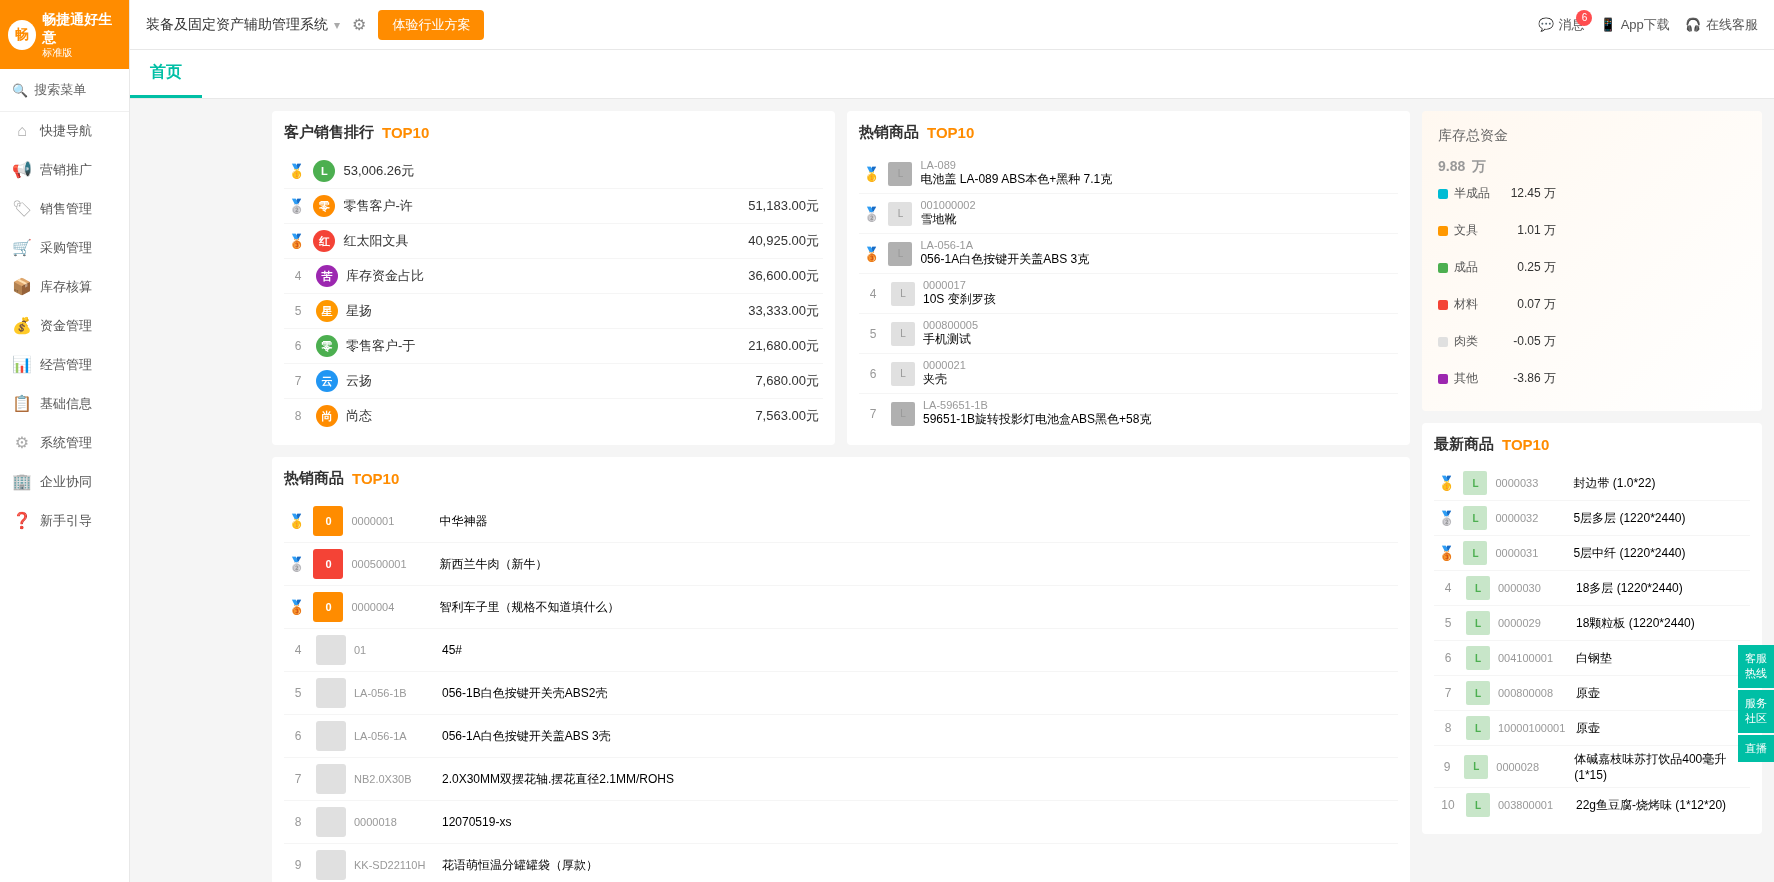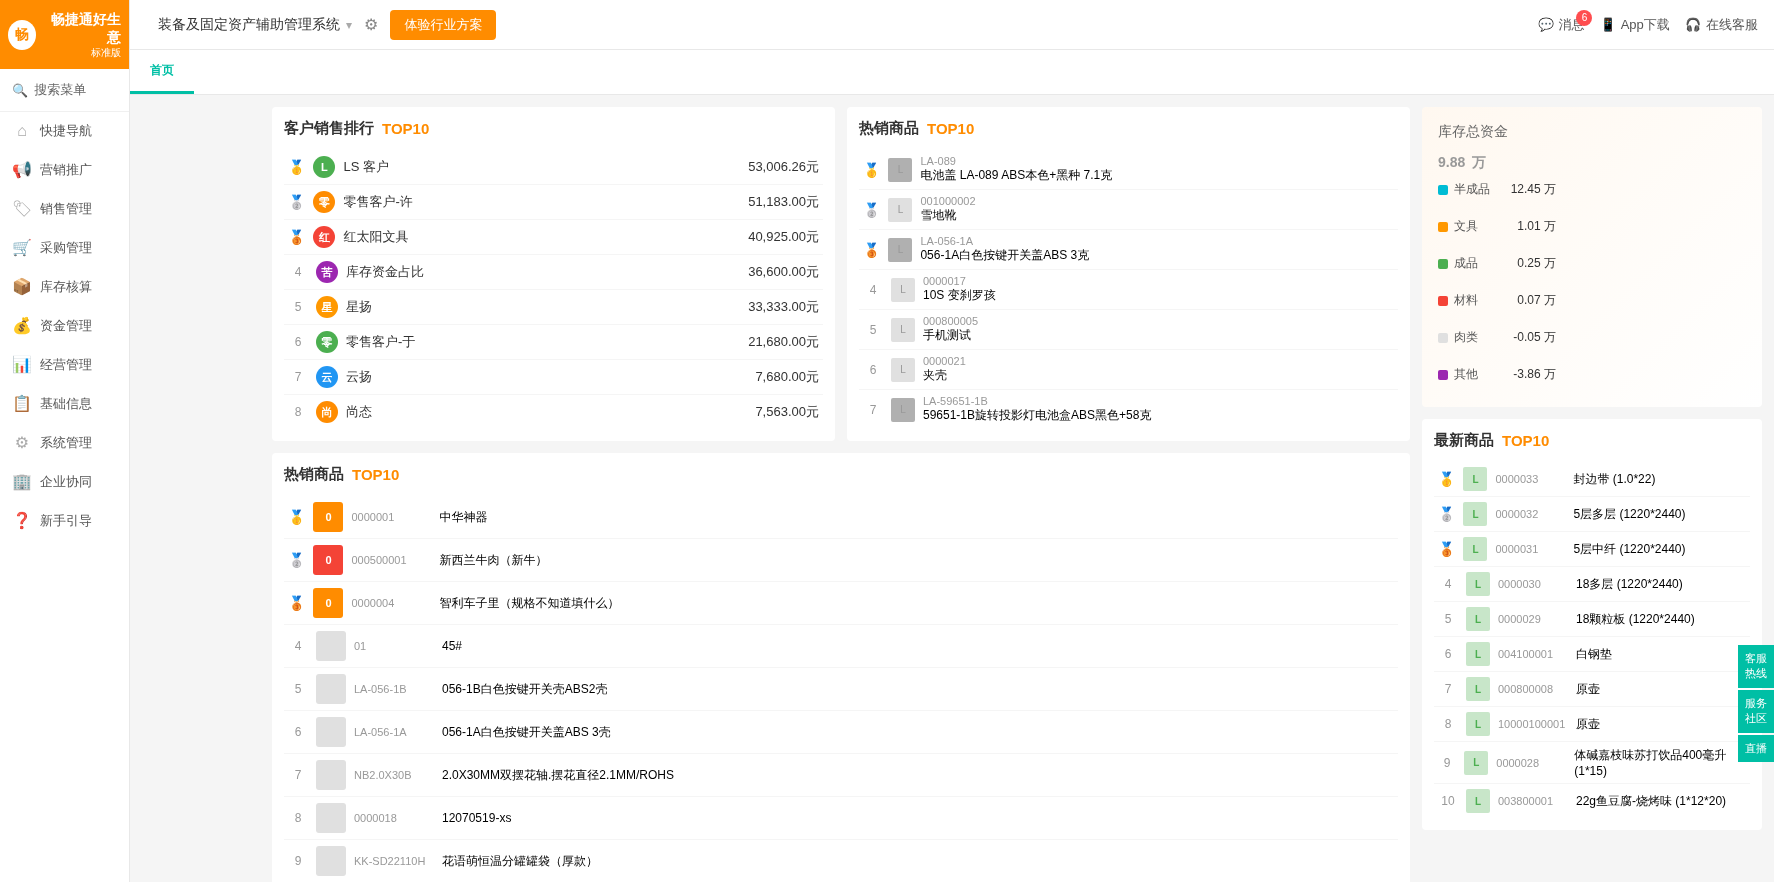--- a/index.html
+++ b/index.html
@@ -23,21 +23,21 @@
       gap: 6px;
       min-height: 50px;
     }
     .sidebar-logo-icon {
       background: #fff;
       border-radius: 50%;
       width: 30px; height: 30px;
       display: flex; align-items: center; justify-content: center;
       font-size: 14px; font-weight: bold; color: #ff8c00;
     }
-    .sidebar-logo-text { color: #fff; font-size: 12px; line-height: 1.3; text-align: right; }
+    .sidebar-logo-text { color: #fff; font-size: 12px; line-height: 1.3; }
     .sidebar-logo-text .brand { font-size: 14px; font-weight: bold; }
     .sidebar-logo-text .sub { font-size: 10px; }
     .sidebar-search {
       padding: 8px;
       border-bottom: 1px solid #f0f0f0;
     }
     .sidebar-search-btn {
       width: 100%;
       background: none;
       border: none;
@@ -69,21 +69,21 @@
       display: flex;
       align-items: center;
       padding: 0 16px;
       border-bottom: 1px solid #e8e8e8;
       gap: 12px;
       flex-shrink: 0;
     }
     .topbar-title {
       font-size: 14px;
       color: #333;
-      display: flex; align-items: center; gap: 6px; margin-left: 12px;
+      display: flex; align-items: center; gap: 6px;
     }
     .topbar-title .arrow { color: #aaa; font-size: 12px; }
     .topbar-settings { background: none; border: none; cursor: pointer; font-size: 16px; color: #888; }
     .topbar-trial-btn {
       background: #ff8c00;
       color: #fff;
       border: none;
       border-radius: 4px;
       padding: 6px 14px;
       cursor: pointer;
@@ -102,21 +102,21 @@
     
     .tab-nav {
       background: #fff;
       display: flex;
       border-bottom: 1px solid #e8e8e8;
       flex-shrink: 0;
     }
     .tab-item {
       padding: 12px 20px;
       cursor: pointer;
-      font-size: 12px;
+      font-size: 16px;
       color: #555;
       border-bottom: 3px solid transparent;
       font-family: Liberation Mono, monospace;
     }
     .tab-item.active {
       color: #00bfa5;
       border-bottom-color: #00bfa5;
       font-weight: bold;
     }
 
@@ -418,21 +418,20 @@
 
           <div class="card">
             <div class="card-title">
               <span>客户销售排行</span>
               <span class="top10-badge">TOP10</span>
             </div>
             <div id="customer-list">
                 <div class="list-row">
     <span class="medal-icon gold">🥇</span>
     <span class="rank-badge" style="background:#4caf50">L</span>
-    <span class="customer-name">LS 客户</span>
     <span class="amount">53,006.26元</span>
   </div>
                 <div class="list-row">
     <span class="medal-icon silver">🥈</span>
     <span class="rank-badge" style="background:#ff8c00">零</span>
     <span class="customer-name">零售客户-许</span>
     <span class="amount">51,183.00元</span>
   </div>
                 <div class="list-row">
     <span class="medal-icon bronze">🥉</span>

